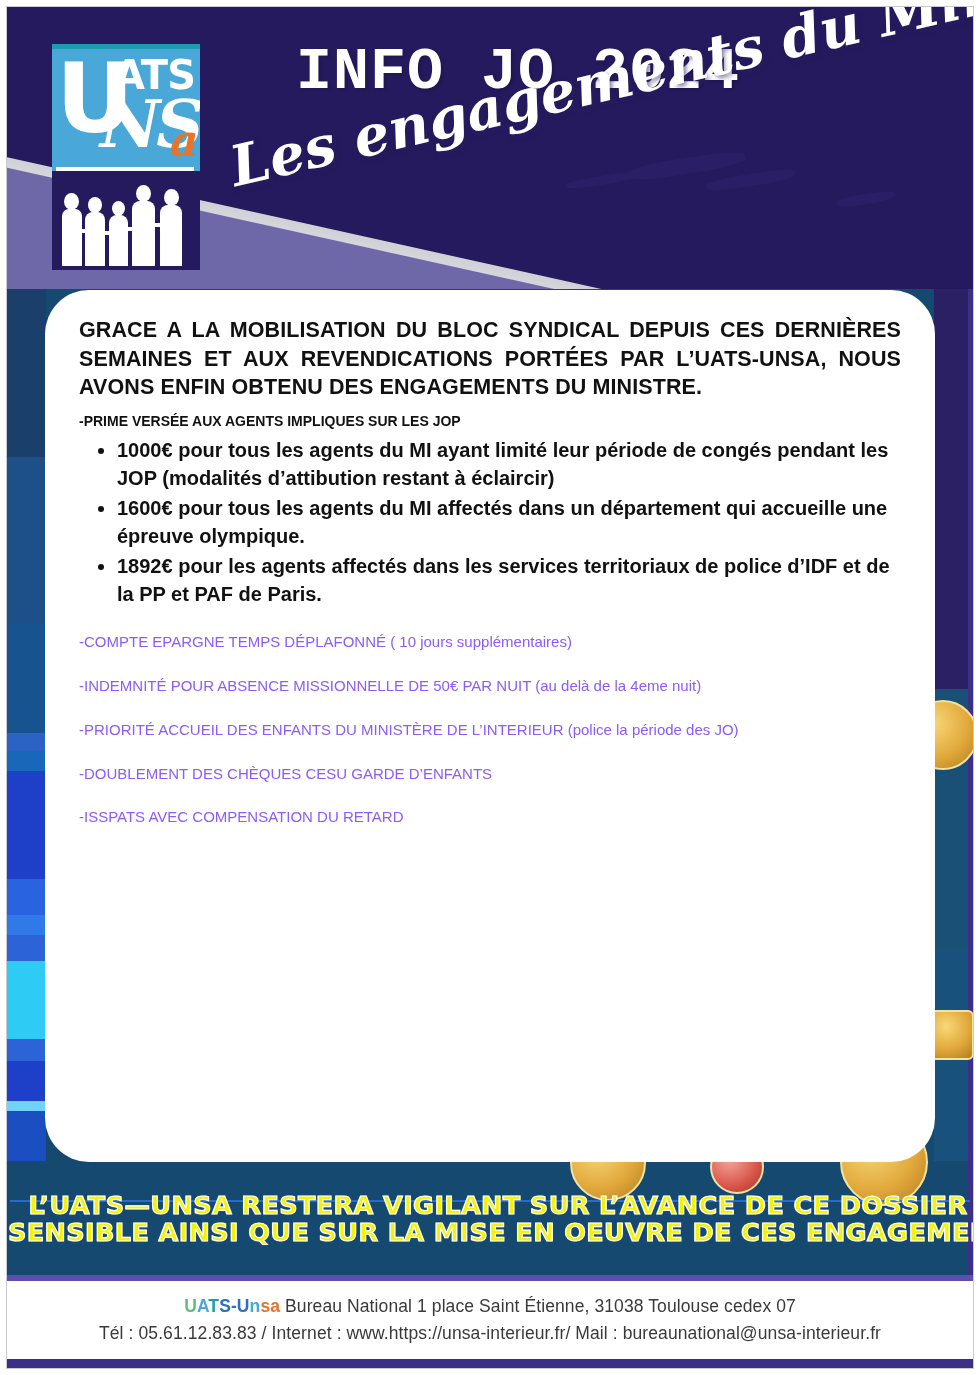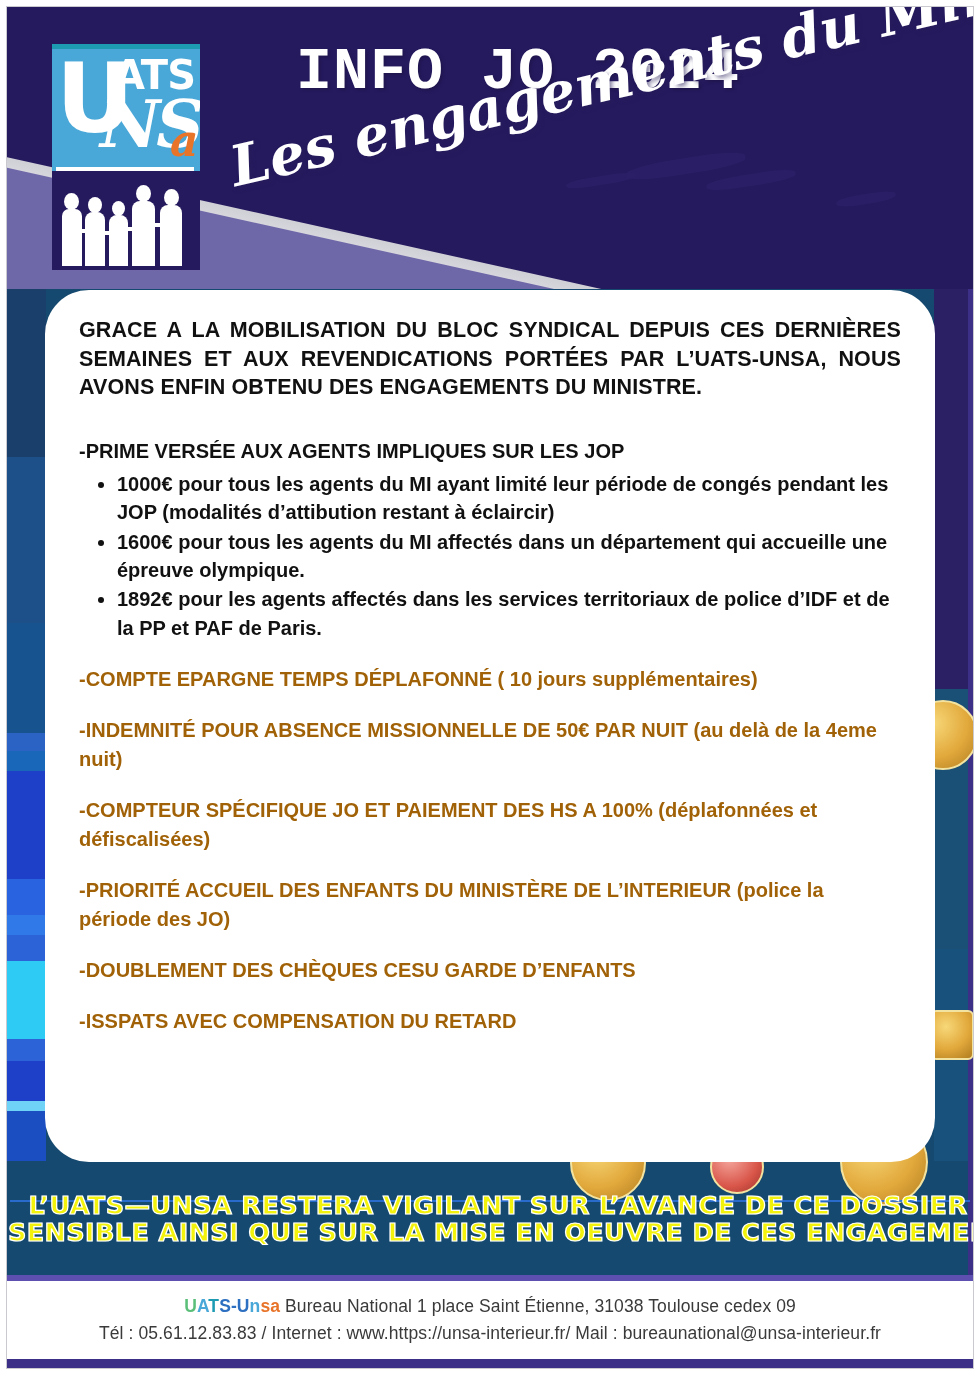--- a/index.html
+++ b/index.html
@@ -115,31 +115,31 @@
   
   .card{
     position:absolute;left:45px;top:290px;width:890px;height:872px;
     background:#ffffff;border-radius:44px;z-index:20;
     padding:26px 34px 0 34px;box-sizing:border-box;
   }
   .intro{
     font-family:"Liberation Sans",sans-serif;
     font-weight:700;font-size:21.5px;line-height:1.33;color:#111111;
     text-align:justify;text-align-last:left;
-    letter-spacing:.1px;margin:0 0 36px 0;
+    letter-spacing:.1px;margin:0 0 10px 0;
   }
   .heading{
-    font-weight:700;font-size:20px;line-height:1.3;color:#111111;margin:0 0 6px 0;
+    font-weight:700;font-size:14px;line-height:1.3;color:#111111;margin:0 0 6px 0;
   }
   ul.bullets{margin:4px 0 23px 0;padding-left:38px;}
   ul.bullets li{
     font-weight:700;font-size:20px;line-height:1.42;color:#111111;margin-bottom:1px;
   }
   .para{
-    font-weight:700;font-size:20px;line-height:1.45;color:#a16207;margin:0 0 22px 0;
+    font-weight:400;font-size:15px;line-height:1.45;color:#8b5cf6;margin:0 0 22px 0;
   }
 
   
   .banner{
     position:absolute;left:8px;top:1192px;width:980px;z-index:30;text-align:center;
   }
   .banner-line{
     font-family:"DejaVu Sans",sans-serif;
     font-weight:700;font-size:25.5px;line-height:1.06;
     color:#f2f20d;letter-spacing:.4px;white-space:nowrap;
@@ -257,36 +257,35 @@
     <p class="heading">-PRIME VERSÉE AUX AGENTS IMPLIQUES SUR LES JOP</p>
 
     <ul class="bullets">
       <li>1000€ pour tous les agents du MI ayant limité leur période de congés pendant les JOP (modalités d’attibution restant à éclaircir)</li>
       <li>1600€ pour tous les agents du MI affectés dans un département qui accueille une épreuve olympique.</li>
       <li>1892€ pour les agents affectés dans les services territoriaux de police d’IDF et de la PP et PAF de Paris.</li>
     </ul>
 
     <p class="para">-COMPTE EPARGNE TEMPS DÉPLAFONNÉ ( 10 jours supplémentaires)</p>
     <p class="para">-INDEMNITÉ POUR ABSENCE MISSIONNELLE DE 50€ PAR NUIT (au delà de la 4eme nuit)</p>
-    <p class="para">-COMPTEUR SPÉCIFIQUE JO ET PAIEMENT DES HS A 100% (déplafonnées et défiscalisées)</p>
     <p class="para">-PRIORITÉ ACCUEIL DES ENFANTS DU MINISTÈRE DE L’INTERIEUR (police la période des JO)</p>
     <p class="para">-DOUBLEMENT DES CHÈQUES CESU GARDE D’ENFANTS</p>
     <p class="para">-ISSPATS AVEC COMPENSATION DU RETARD</p>
   </div>
 
   <div class="banner-underline"></div>
   <div class="banner">
     <div class="banner-line">L’UATS—UNSA RESTERA VIGILANT SUR L’AVANCE DE CE DOSSIER</div>
     <div class="banner-line">SENSIBLE AINSI QUE SUR LA MISE EN OEUVRE DE CES ENGAGEMENTS</div>
   </div>
 
   <div class="footer-rule2"></div>
   <div class="footer">
     <div class="footer-line">
-      <span class="f-u">U</span><span class="f-a">A</span><span class="f-t">T</span><span class="f-s">S</span><span class="f-s">-</span><span class="f-s">U</span><span class="f-a">n</span><span class="f-o">s</span><span class="f-o">a</span><span> Bureau National 1 place Saint Étienne, 31038 Toulouse cedex 09</span>
+      <span class="f-u">U</span><span class="f-a">A</span><span class="f-t">T</span><span class="f-s">S</span><span class="f-s">-</span><span class="f-s">U</span><span class="f-a">n</span><span class="f-o">s</span><span class="f-o">a</span><span> Bureau National 1 place Saint Étienne, 31038 Toulouse cedex 07</span>
     </div>
     <div class="footer-line">Tél : 05.61.12.83.83 / Internet : www.https://unsa-interieur.fr/ Mail : bureaunational@unsa-interieur.fr</div>
   </div>
   <div class="footer-rule"></div>
 
   <div class="page-margin"></div>
   <div class="page-hairline"></div>
 </div>
 
 </body></html>

